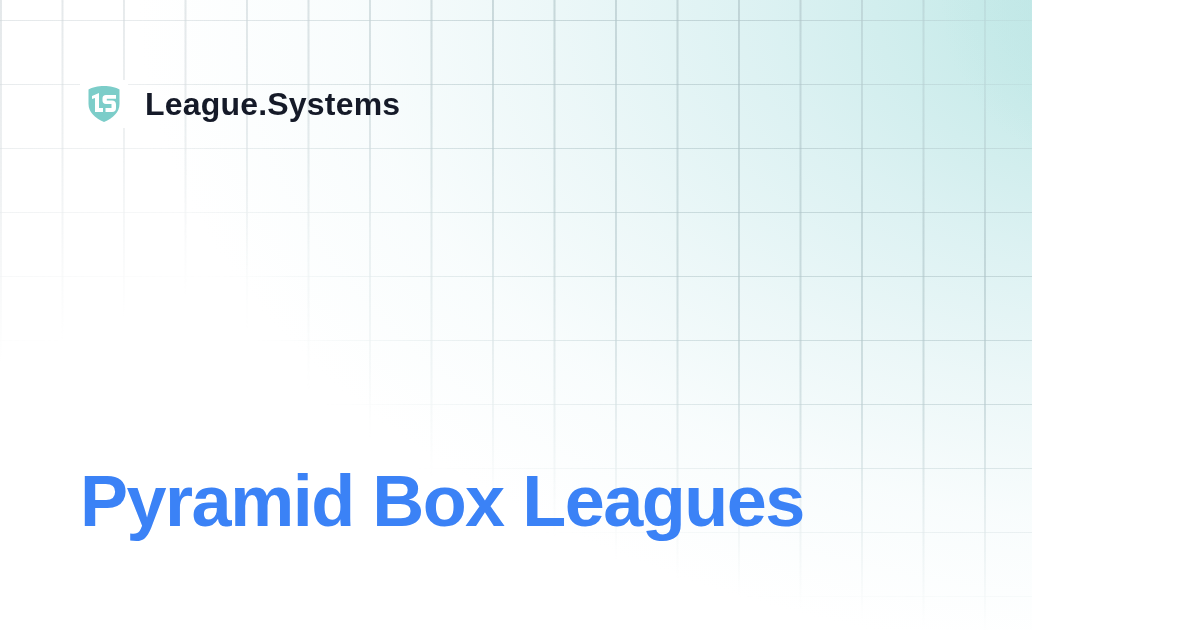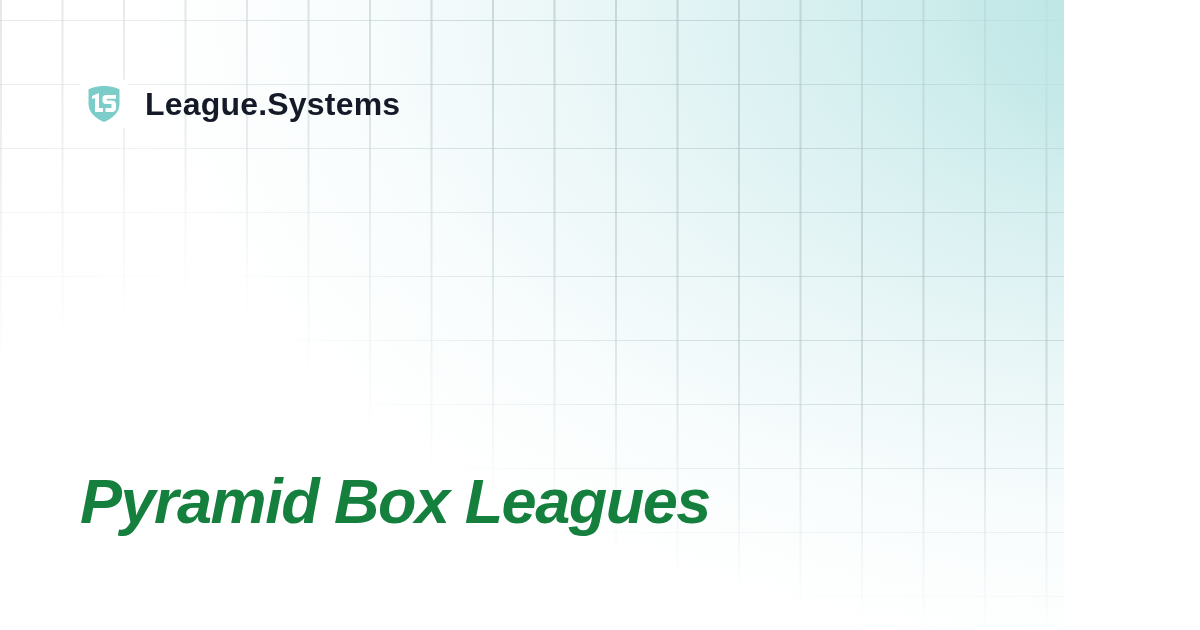--- a/index.html
+++ b/index.html
@@ -10,21 +10,20 @@
       overflow: hidden;
       background: #ffffff;
     }
     .canvas {
       position: relative;
       width: 1032px;
       height: 630px;
       overflow: hidden;
       background: #ffffff;
       font-family: "Liberation Sans", "DejaVu Sans", sans-serif;
-      padding-left: 32px;
     }
     
     .bg-wash {
       position: absolute;
       inset: 0;
       background:
         radial-gradient(ellipse 1250px 780px at 1200px 0px,
           rgba(184, 228, 227, 1) 0%,
           rgba(198, 234, 233, 0.95) 18%,
           rgba(214, 239, 240, 0.85) 35%,
@@ -101,27 +100,26 @@
       font-weight: 700;
       color: #151a28;
       letter-spacing: 0.2px;
       line-height: 48px;
     }
 
     .headline {
       position: absolute;
       left: 80px;
       top: 446px;
-      font-size: 63px;
+      font-size: 72px;
       font-weight: 700;
-      color: #15803d;
+      color: #3b82f6;
       letter-spacing: -1.5px;
       line-height: 110px;
       white-space: nowrap;
-      font-style: italic;
     }
   </style>
 </head>
 <body>
 
 <div class="canvas">
   <div class="bg-wash"></div>
   <div class="grid-topleft"></div>
   <div class="grid"></div>
   <div class="corner-fade"></div>

